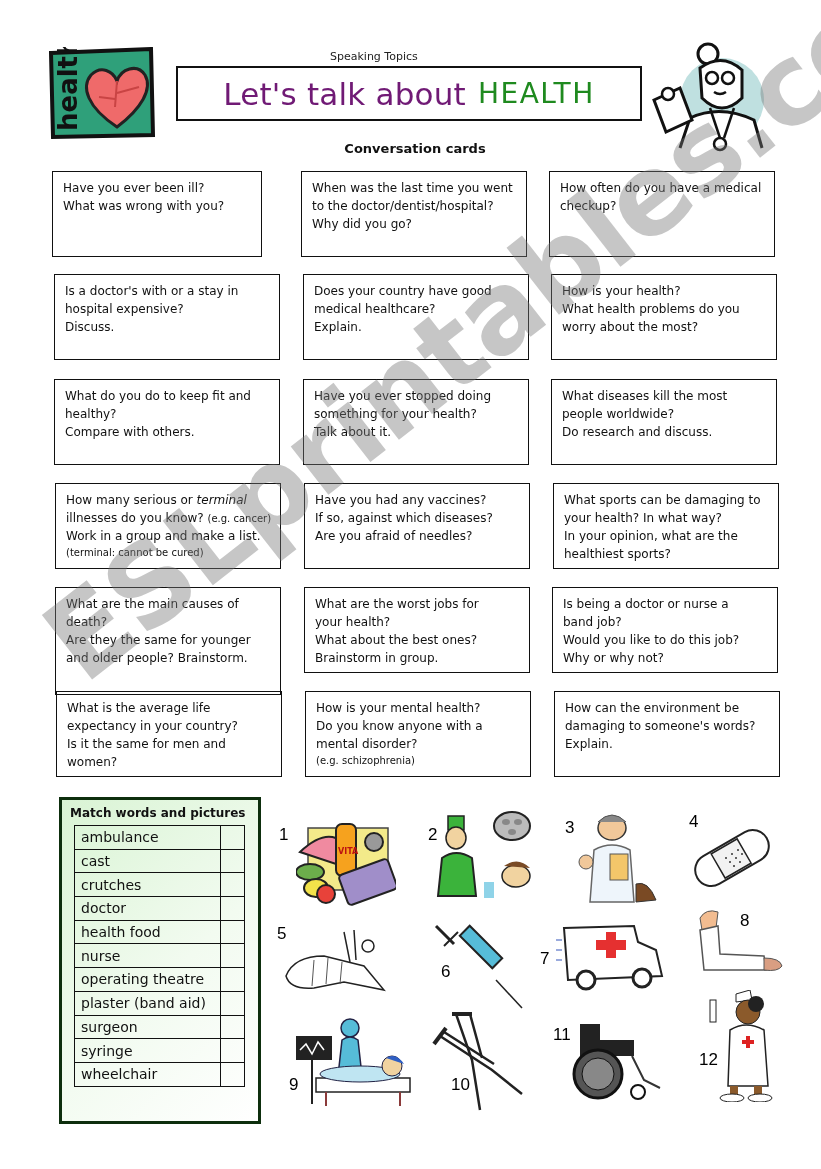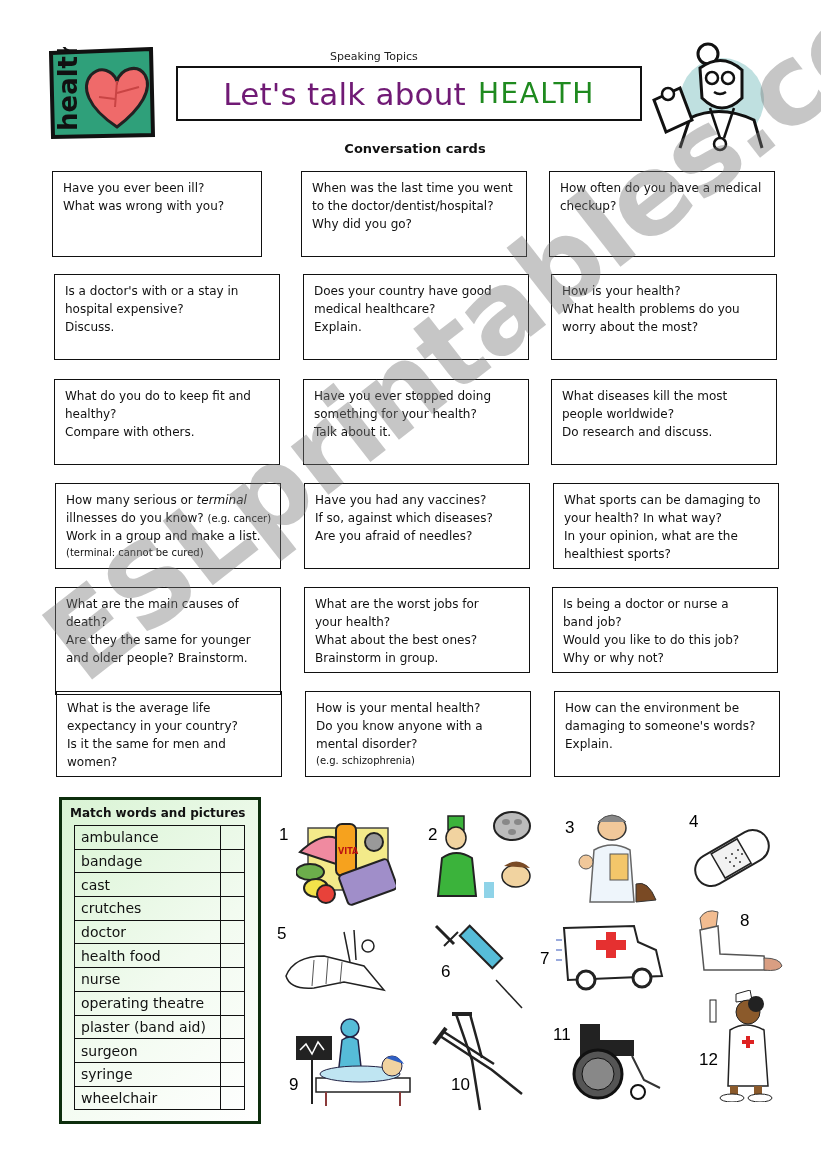--- a/index.html
+++ b/index.html
@@ -168,24 +168,20 @@
   <span class="line">damaging to someone's words?</span>
   <span class="line">Explain.</span>
 </div>
 
 <div class="match-box">
   <div class="match-title">Match words and pictures</div>
   <table class="match-table">
     <tbody>
         <tr>
           <td class="word">ambulance</td>
-          <td class="ans"></td>
-        </tr>
-    <tr>
-          <td class="word">bandage</td>
           <td class="ans"></td>
         </tr>
     <tr>
           <td class="word">cast</td>
           <td class="ans"></td>
         </tr>
     <tr>
           <td class="word">crutches</td>
           <td class="ans"></td>
         </tr>

